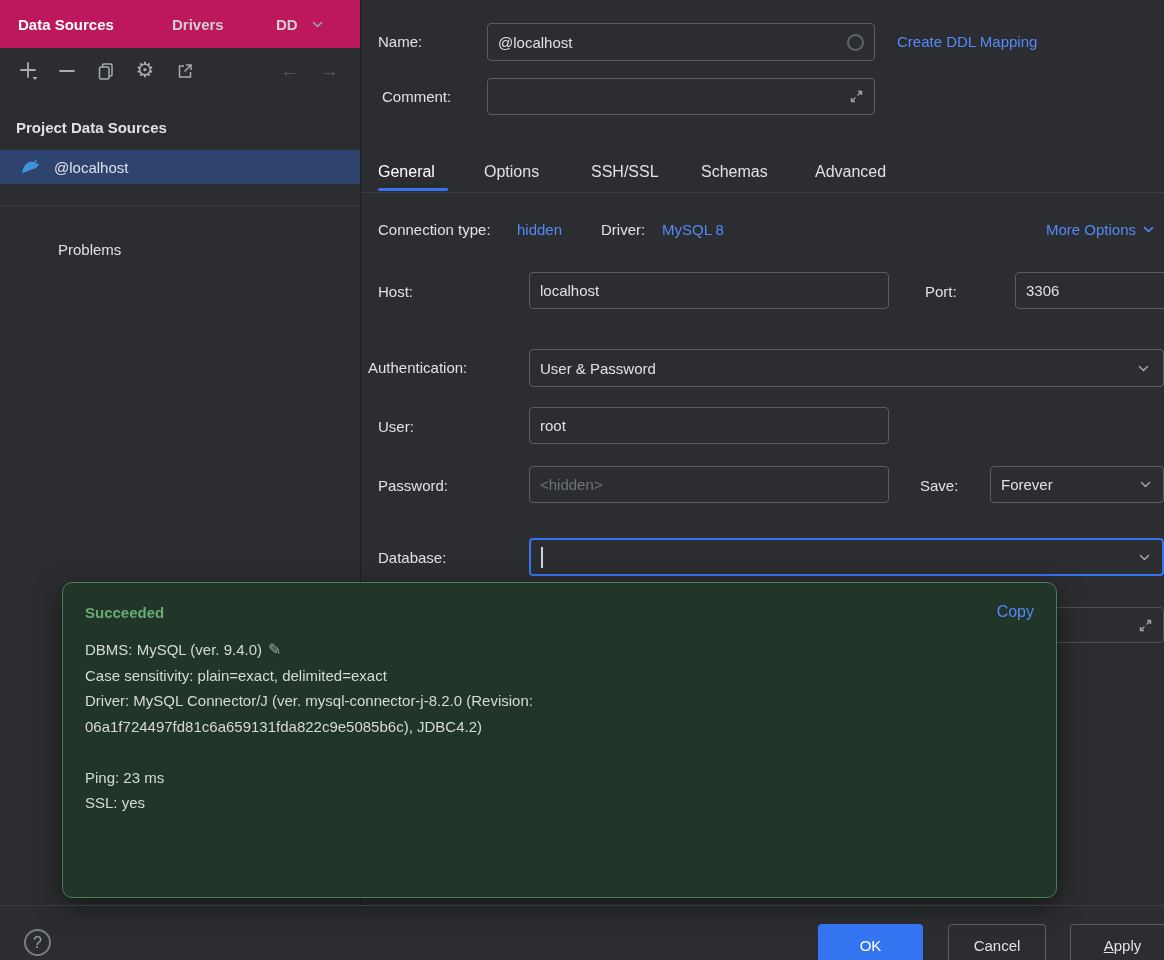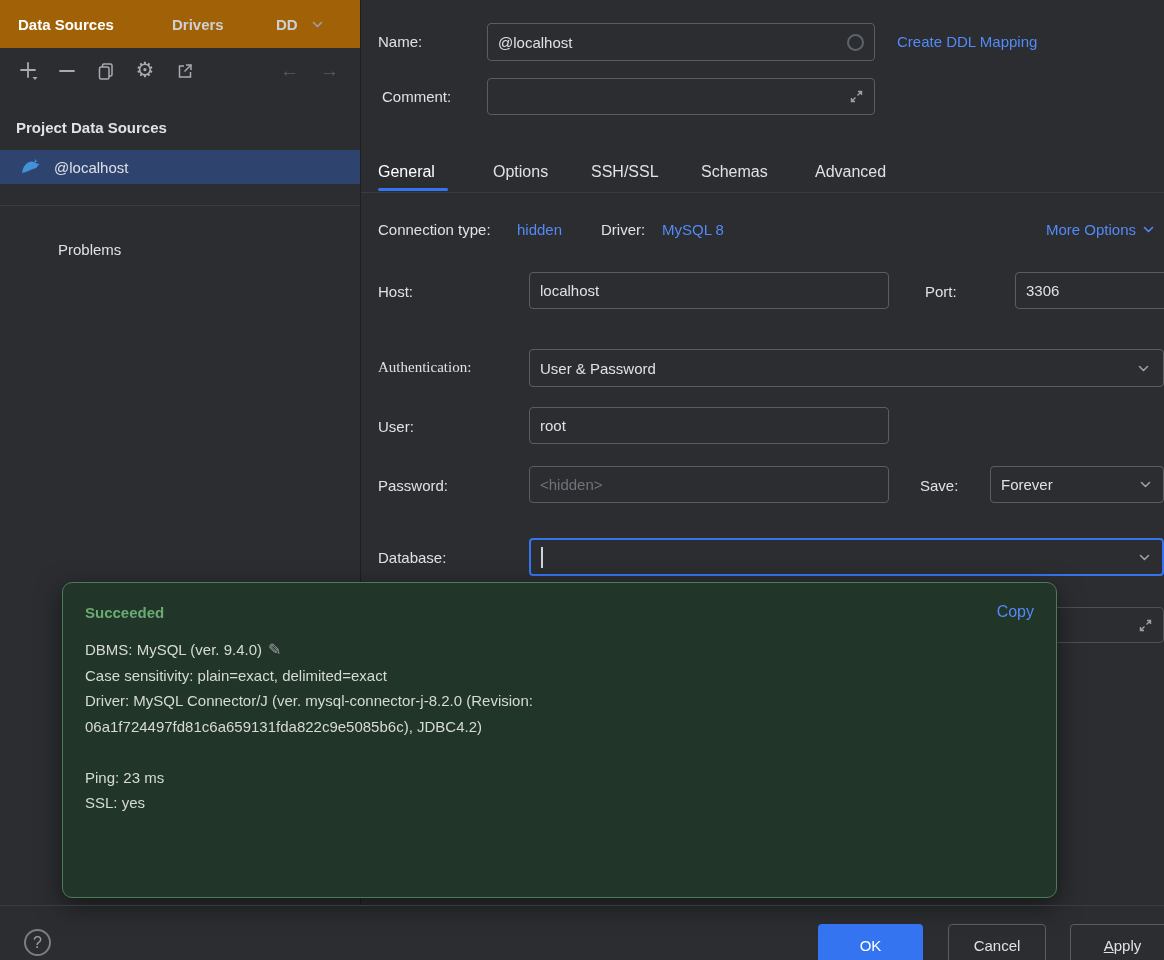--- a/index.html
+++ b/index.html
@@ -7,21 +7,21 @@
   .screen{position:relative;width:1164px;height:960px;background:#2b2d30;overflow:hidden;color:#dfe1e5;}
   .abs{position:absolute;}
   .lbl{position:absolute;font-size:15px;color:#dfe1e5;white-space:nowrap;}
   .link{color:#548af7;cursor:pointer;}
   .field{position:absolute;box-sizing:border-box;background:#2b2d30;border:1px solid #5a5d63;border-radius:4px;display:flex;align-items:center;padding:0 10px;font-size:15px;color:#dfe1e5;height:37px;}
   .field .trail{margin-left:auto;flex:none;display:flex;align-items:center;color:#9da0a8;}
   .placeholder{color:#6f737a;}
   .focused{border:2px solid #3574f0;}
   .caret{width:2px;height:21px;background:#d0d3d8;}
   .chevsvg{display:block;}
-  .tabstrip{position:absolute;left:0;top:0;width:360px;height:48px;background:#a16207;}
+  .tabstrip{position:absolute;left:0;top:0;width:360px;height:48px;background:#be185d;}
   .ttab{position:absolute;top:0;height:48px;display:flex;align-items:center;font-weight:bold;font-size:15px;color:#ced0d6;cursor:pointer;}
   .ttab.active{color:#ffffff;}
   .ticon{position:absolute;width:26px;height:26px;display:flex;align-items:center;justify-content:center;color:#a8abb2;cursor:pointer;}
   .navarrow{position:absolute;font-size:19px;color:#5a5d63;}
   .seltitle{position:absolute;font-weight:bold;font-size:15px;color:#dfe1e5;}
   .selrow{position:absolute;left:0;top:150px;width:360px;height:34px;background:#2e436e;display:flex;align-items:center;cursor:pointer;}
   .hsep{position:absolute;height:1px;background:#393b40;}
   .vsep{position:absolute;width:1px;background:#1e1f22;}
   .ftab{position:absolute;top:155px;height:34px;display:flex;align-items:center;font-size:16px;color:#dfe1e5;cursor:pointer;}
   .ftab.active{color:#ffffff;}
@@ -114,21 +114,21 @@
   <div class="field" style="left:487px;top:78px;width:388px;">
     <span></span>
     <span class="trail">
       <svg width="15" height="15" viewBox="0 0 15 15" fill="none" stroke="currentColor" stroke-width="1.4">
           <path d="M9 2.5 h3.5 v3.5 M12.5 2.5 L8.5 6.5 M6 12.5 H2.5 V9 M2.5 12.5 L6.5 8.5"></path>
         </svg>
     </span>
   </div>
 
   <div class="ftab active" style="left:378px;">General</div>
-  <div class="ftab" style="left:484px;margin-left:9px;">Options</div>
+  <div class="ftab" style="left:484px;">Options</div>
   <div class="ftab" style="left:591px;">SSH/SSL</div>
   <div class="ftab" style="left:701px;">Schemas</div>
   <div class="ftab" style="left:815px;">Advanced</div>
   <div class="tabline" style="left:378px;top:188px;width:70px;"></div>
   <div class="hsep" style="left:361px;top:192px;width:803px;"></div>
 
   <div class="lbl" style="left:378px;top:221px;">Connection type:</div>
   <div class="lbl link" style="left:517px;top:221px;">hidden</div>
   <div class="lbl" style="left:601px;top:221px;">Driver:</div>
   <div class="lbl link" style="left:662px;top:221px;">MySQL 8</div>
@@ -141,21 +141,21 @@
 
   <div class="lbl" style="left:378px;top:283px;">Host:</div>
   <div class="field" style="left:529px;top:272px;width:360px;">
     <span>localhost</span>
   </div>
   <div class="lbl" style="left:925px;top:283px;">Port:</div>
   <div class="field" style="left:1015px;top:272px;width:170px;">
     <span>3306</span>
   </div>
 
-  <div class="lbl" style="left:378px;top:359px;font-family:Liberation Serif, serif;">Authentication:</div>
+  <div class="lbl" style="left:368px;top:359px;">Authentication:</div>
   <div class="field" style="left:529px;top:349px;width:635px;height:38px;">
     <span>User &amp; Password</span>
     <span class="trail" style="margin-right:2px;">
       <svg width="15" height="15" viewBox="0 0 15 15">
           <path d="M3.5 5.5 L7.5 9.5 L11.5 5.5" fill="none" stroke="currentColor" stroke-width="1.6" stroke-linecap="round" stroke-linejoin="round"></path>
         </svg>
     </span>
   </div>
 
   <div class="lbl" style="left:378px;top:418px;">User:</div>

